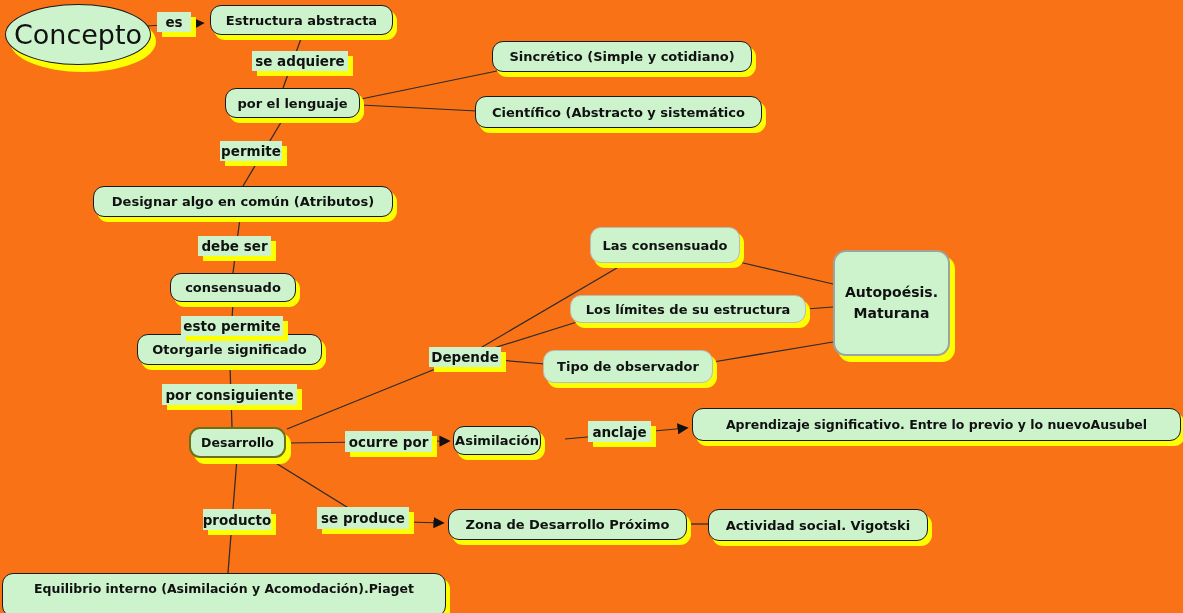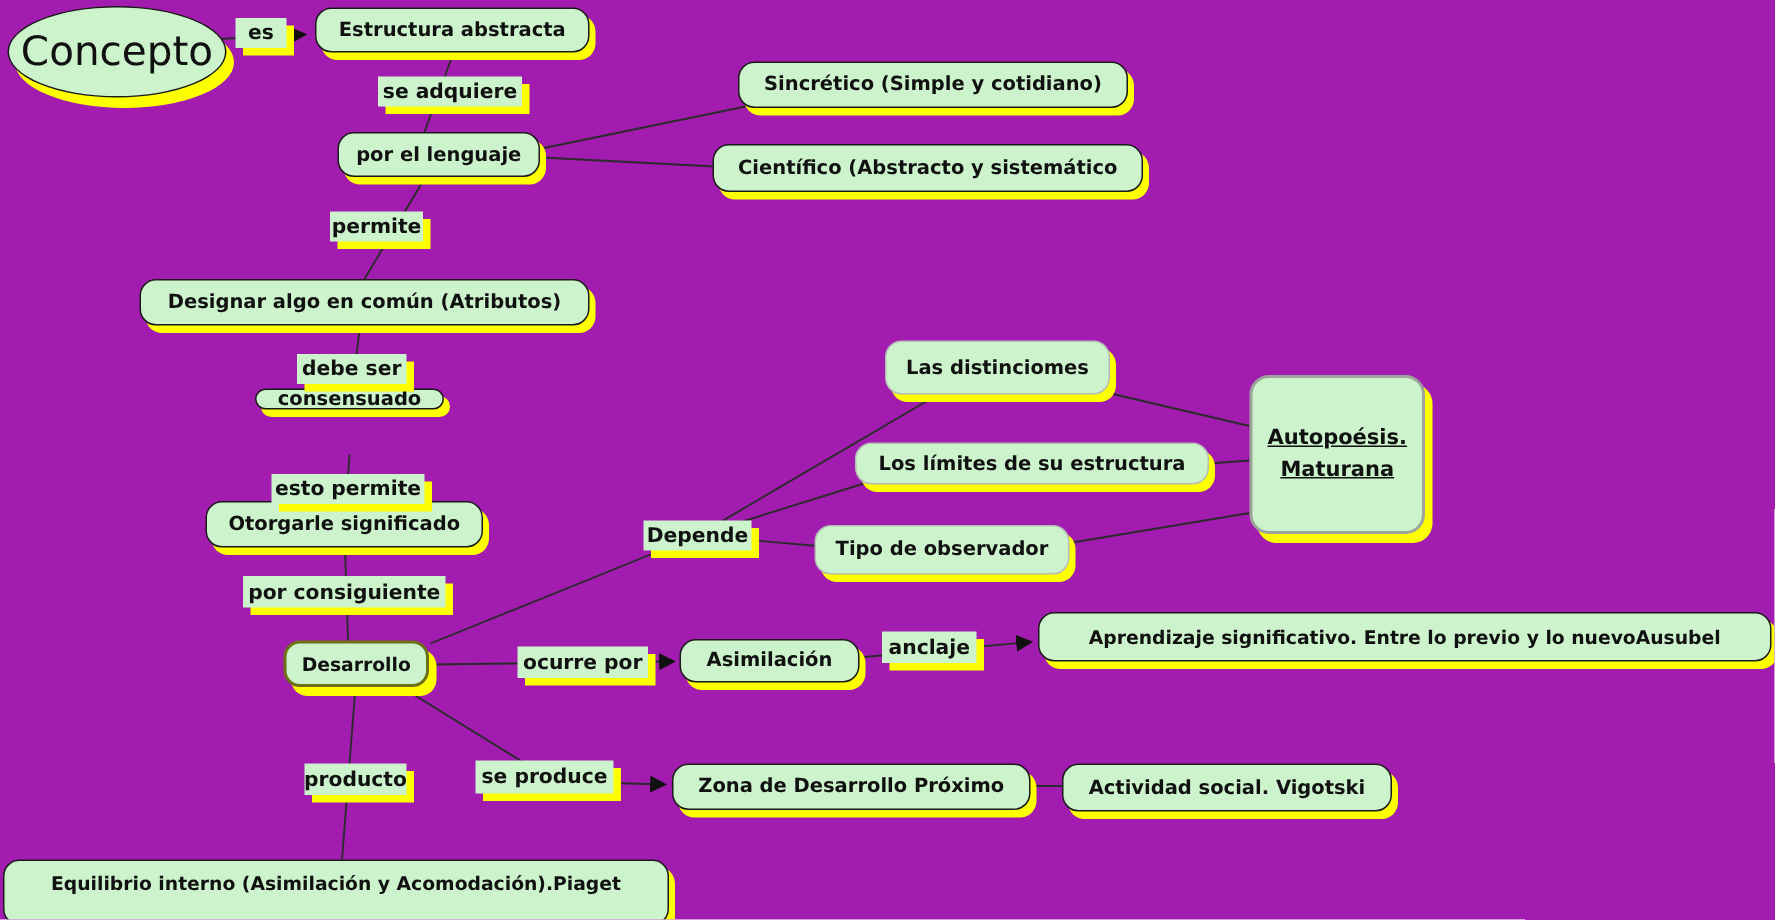--- a/index.html
+++ b/index.html
@@ -1,25 +1,25 @@
 <!DOCTYPE html>
 <html><head>
 <meta charset="utf-8">
 <style>
   html,body{margin:0;padding:0;background:#ffffff;}
-  #canvas{position:relative;width:1183px;height:613px;overflow:hidden;background:#a21caf;
+  #canvas{position:relative;width:1183px;height:613px;overflow:hidden;background:#f97316;
           font-family:"DejaVu Sans",sans-serif;}
   #edge-layer{position:absolute;left:0;top:0;z-index:1;}
   .node{position:absolute;display:flex;align-items:center;justify-content:center;
         box-sizing:border-box;background:#ccf3cc;color:#111;text-align:center;
         font-weight:bold;font-size:13px;white-space:nowrap;z-index:2;}
   .box{border:1.6px solid #1a1a1a;border-radius:11px;box-shadow:4px 5px 0 #fdff00;}
   .box-gray{border:1.4px solid #b7bdb7;border-radius:11px;box-shadow:4px 5px 0 #fdff00;}
   .box-large{border:2px solid #9da39d;border-radius:13px;box-shadow:5px 6px 0 #fdff00;
-             white-space:normal;font-size:14px;line-height:1.5;padding:4px 8px;text-decoration:underline;}
+             white-space:normal;font-size:14px;line-height:1.5;padding:4px 8px;}
   .box-selected{border:2.6px solid #6d7015;border-radius:11px;box-shadow:5px 6px 0 #fdff00;
                 font-size:12.5px;}
   .ellipse{border:1.6px solid #1a1a1a;border-radius:50%;box-shadow:5px 7px 0 #fdff00;
            font-weight:400;font-size:27px;}
   .link-label{position:absolute;display:flex;align-items:center;justify-content:center;
         box-sizing:border-box;background:#ccf3cc;color:#111;font-weight:bold;font-size:13.5px;
         white-space:nowrap;z-index:3;box-shadow:5px 5px 0 #fdff00;}
   #node-aprendizaje-significativo{font-size:12.5px;text-align:right;}
   #node-equilibrio{font-size:12.5px;align-items:flex-start;padding-top:7px;}
 </style>
@@ -57,28 +57,28 @@
         <line x1="687" y1="524" x2="709" y2="524" stroke="#2b2b2b" stroke-width="1.25"></line>
       </g>
   </svg>
   <div id="nodes">
       <div class="node ellipse" id="node-concepto" style="left: 5px; top: 4px; width: 146px; height: 61px;">Concepto</div>
       <div class="node box" id="node-estructura-abstracta" style="left: 210px; top: 5px; width: 183px; height: 30px;">Estructura abstracta</div>
       <div class="node box" id="node-por-el-lenguaje" style="left: 225px; top: 88px; width: 135px; height: 30px;">por el lenguaje</div>
       <div class="node box" id="node-sincretico" style="left: 492px; top: 41px; width: 260px; height: 31px;">Sincrético (Simple y cotidiano)</div>
       <div class="node box" id="node-cientifico" style="left: 475px; top: 96px; width: 287px; height: 32px;">Científico (Abstracto y sistemático</div>
       <div class="node box" id="node-designar" style="left: 93px; top: 186px; width: 300px; height: 31px;">Designar algo en común (Atributos)</div>
-      <div class="node box" id="node-consensuado" style="left: 170px; top: 259px; width: 126px; height: 14px;">consensuado</div>
+      <div class="node box" id="node-consensuado" style="left: 170px; top: 273px; width: 126px; height: 29px;">consensuado</div>
       <div class="node box" id="node-otorgarle" style="left: 137px; top: 334px; width: 185px; height: 31px;">Otorgarle significado</div>
       <div class="node box-selected" id="node-aprendizaje" style="left: 189px; top: 427px; width: 97px; height: 31px;">Desarrollo</div>
-      <div class="node box-gray" id="node-las-distinciomes" style="left: 590px; top: 227px; width: 150px; height: 36px;">Las distinciomes</div>
+      <div class="node box-gray" id="node-las-distinciomes" style="left: 590px; top: 227px; width: 150px; height: 36px;">Las consensuado</div>
       <div class="node box-gray" id="node-los-limites" style="left: 570px; top: 295px; width: 236px; height: 28px;">Los límites de su estructura</div>
       <div class="node box-gray" id="node-tipo-de-observador" style="left: 543px; top: 350px; width: 170px; height: 33px;">Tipo de observador</div>
       <div class="node box-large" id="node-autopoesis" style="left: 833px; top: 250px; width: 117px; height: 106px;">Autopoésis. Maturana</div>
-      <div class="node box" id="node-asimilacion" style="left: 453px; top: 426px; width: 120px; height: 29px;">Asimilación</div>
+      <div class="node box" id="node-asimilacion" style="left: 453px; top: 426px; width: 88px; height: 29px;">Asimilación</div>
       <div class="node box" id="node-aprendizaje-significativo" style="left: 692px; top: 408px; width: 489px; height: 33px;">Aprendizaje significativo. Entre lo previo y lo nuevoAusubel</div>
       <div class="node box" id="node-zona" style="left: 448px; top: 509px; width: 239px; height: 31px;">Zona de Desarrollo Próximo</div>
       <div class="node box" id="node-actividad" style="left: 708px; top: 509px; width: 220px; height: 32px;">Actividad social. Vigotski</div>
       <div class="node box" id="node-equilibrio" style="left: 2px; top: 573px; width: 444px; height: 44px;">Equilibrio interno (Asimilación y Acomodación).Piaget</div>
       <div class="link-label" id="label-es" style="left: 157px; top: 12px; width: 34px; height: 20px;">es</div>
       <div class="link-label" id="label-se-adquiere" style="left: 252px; top: 51px; width: 96px; height: 20px;">se adquiere</div>
       <div class="link-label" id="label-permite" style="left: 220px; top: 141px; width: 62px; height: 20px;">permite</div>
       <div class="link-label" id="label-debe-ser" style="left: 198px; top: 236px; width: 73px; height: 20px;">debe ser</div>
       <div class="link-label" id="label-esto-permite" style="left: 181px; top: 316px; width: 102px; height: 20px;">esto permite</div>
       <div class="link-label" id="label-por-consiguiente" style="left: 162px; top: 384px; width: 135px; height: 21px;">por consiguiente</div>

